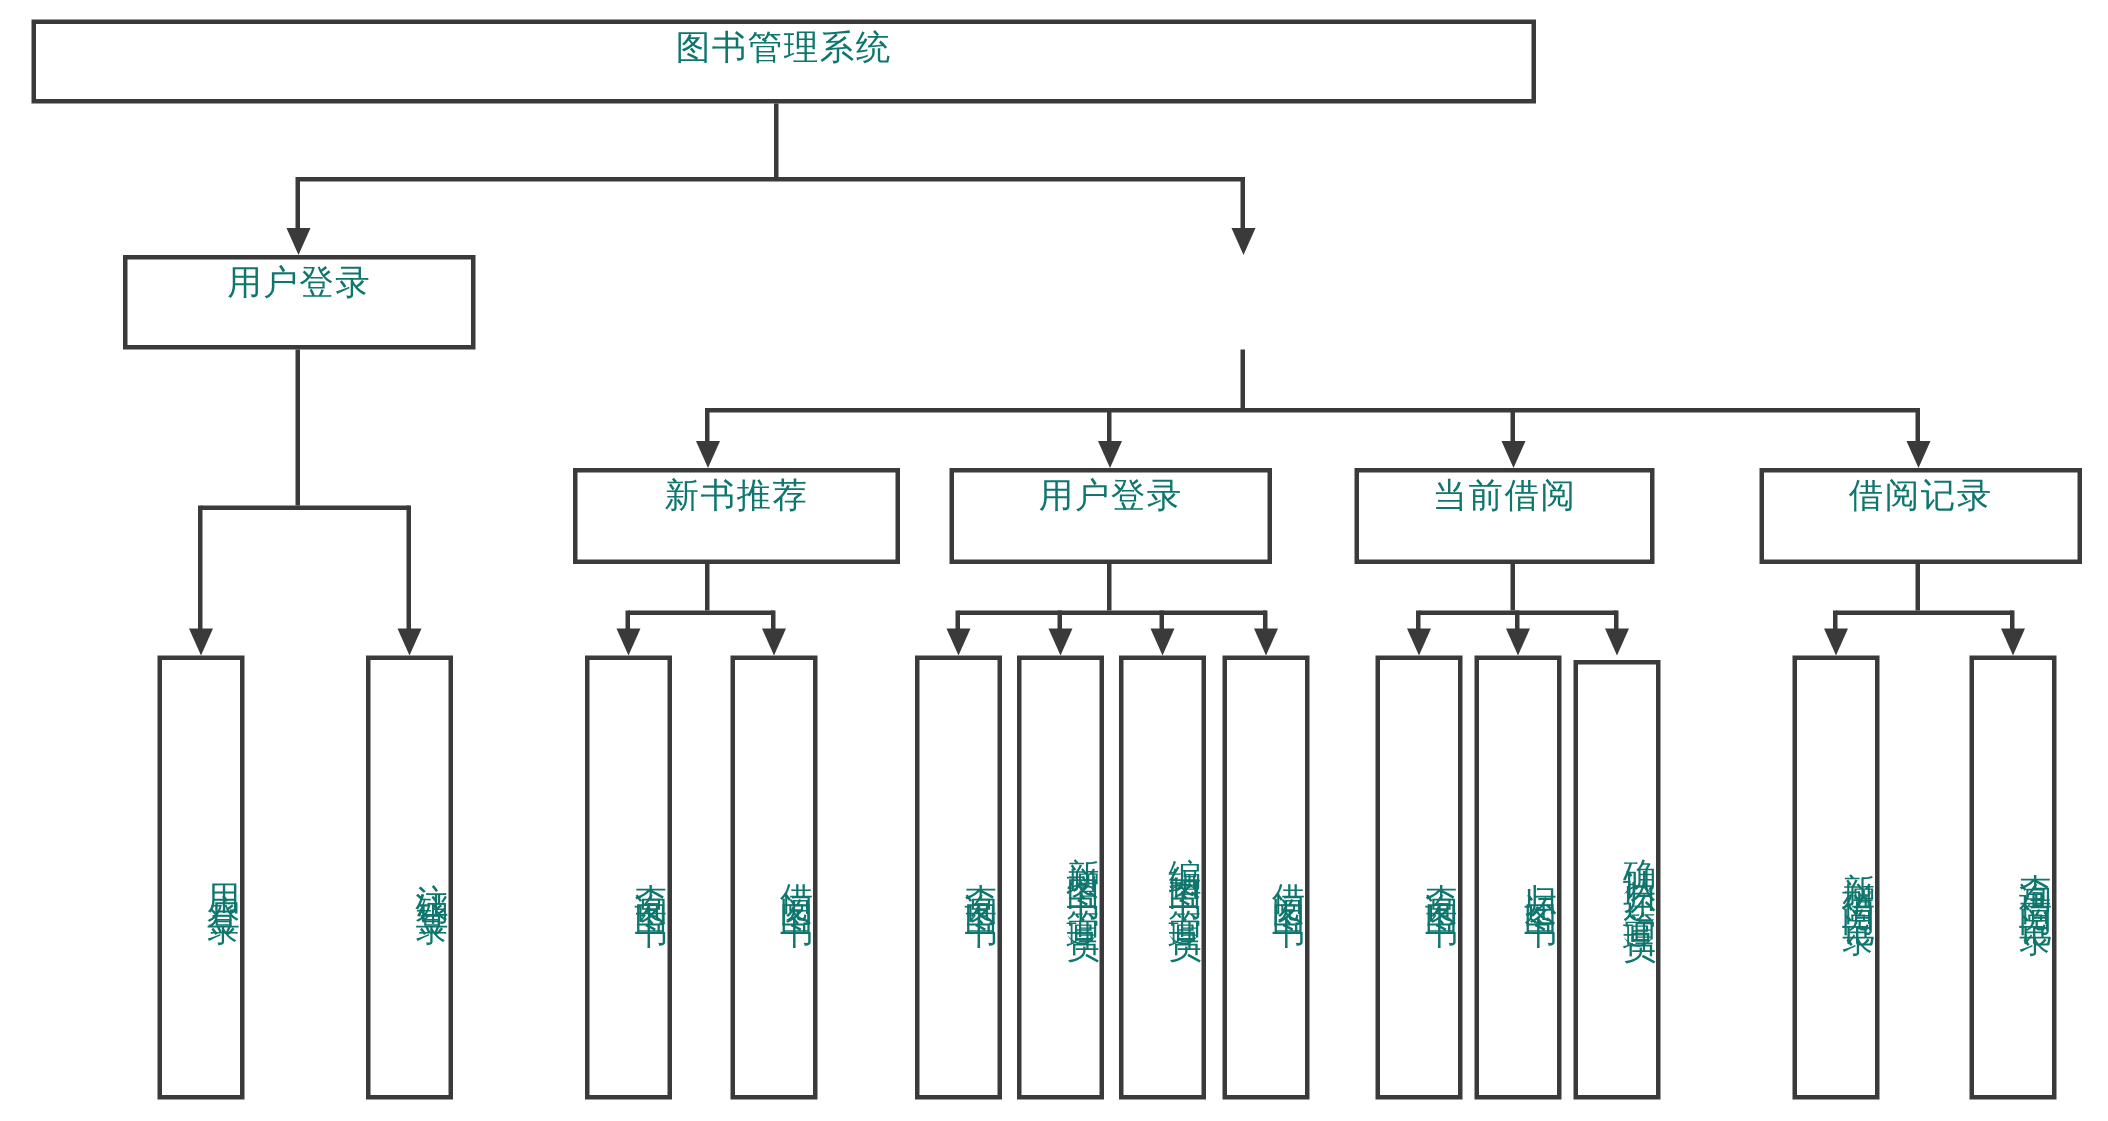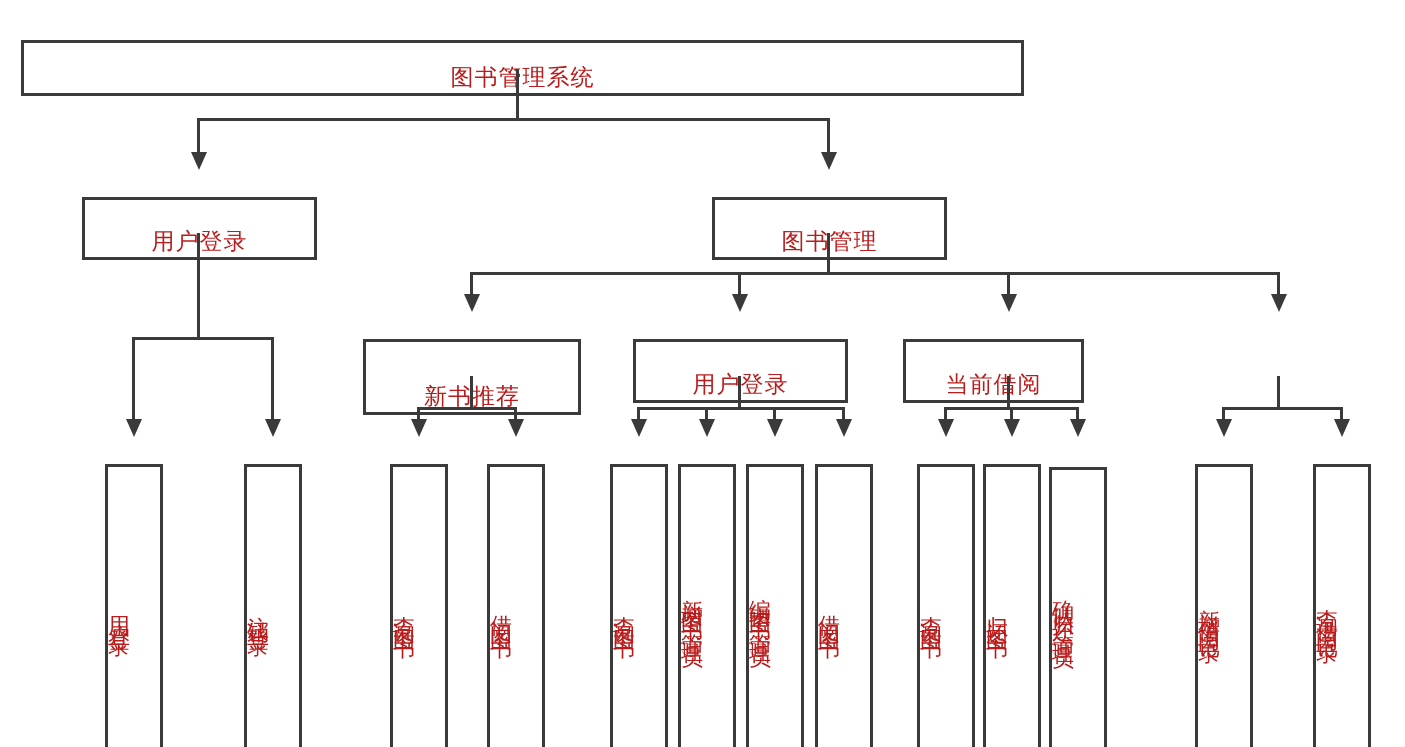--- a/index.html
+++ b/index.html
@@ -14,24 +14,23 @@
     background: #ffffff;
     overflow: hidden;
   }
   
   .box {
     position: absolute;
     box-sizing: border-box;
     border: 3px solid #3a3a3a;
     background: #ffffff;
     display: flex;
-    align-items: flex-end;
+    align-items: flex-start;
     justify-content: center;
-    color: #b91c1c;
-    margin-top: 27px;
+    color: #0f766e;
   }
   .h-box { font-size: 23px; letter-spacing: 1px; }
   .v-box {
     writing-mode: vertical-rl;
     text-orientation: mixed;
     font-size: 22px;
     letter-spacing: 7px;
     line-height: 1;
   }
   
@@ -68,50 +67,50 @@
   <div class="vline" style="left:516px; top:69px; height:49px;"></div>
   <div class="hline" style="left:198px; top:118px; width:632px;"></div>
   <div class="vline" style="left:197px; top:118px; height:38px;"></div>
   <div class="arrow-down" style="left:191px; top:152px;"></div>
   <div class="vline" style="left:827px; top:118px; height:38px;"></div>
   <div class="arrow-down" style="left:821px; top:152px;"></div>
 
   <div class="box h-box" style="left:82px; top:170px; width:235px; height:63px;">
     <span>用户登录</span>
   </div>
-  <div class="box h-box" style="left:712px; top:170px; width:235px; height:63px;">
-    <span>图书管理</span>
-  </div>
 
   <div class="vline" style="left:197px; top:233px; height:104px;"></div>
   <div class="hline" style="left:134px; top:337px; width:139px;"></div>
   <div class="vline" style="left:132px; top:337px; height:84px;"></div>
   <div class="arrow-down" style="left:126px; top:419px;"></div>
   <div class="vline" style="left:271px; top:337px; height:84px;"></div>
   <div class="arrow-down" style="left:265px; top:419px;"></div>
 
   <div class="vline" style="left:827px; top:233px; height:39px;"></div>
   <div class="hline" style="left:470px; top:272px; width:810px;"></div>
   <div class="vline" style="left:470px; top:272px; height:24px;"></div>
   <div class="arrow-down" style="left:464px; top:294px;"></div>
   <div class="vline" style="left:738px; top:272px; height:24px;"></div>
   <div class="arrow-down" style="left:732px; top:294px;"></div>
   <div class="vline" style="left:1007px; top:272px; height:24px;"></div>
   <div class="arrow-down" style="left:1001px; top:294px;"></div>
   <div class="vline" style="left:1277px; top:272px; height:24px;"></div>
   <div class="arrow-down" style="left:1271px; top:294px;"></div>
 
-  <div class="box h-box" style="left:363px; top:312px; width:218px; height:76px;">
+  <div class="box h-box" style="left:382px; top:312px; width:218px; height:64px;">
     <span>新书推荐</span>
   </div>
   <div class="box h-box" style="left:633px; top:312px; width:215px; height:64px;">
     <span>用户登录</span>
   </div>
-  <div class="box h-box" style="left:903px; top:312px; width:181px; height:64px;">
+  <div class="box h-box" style="left:903px; top:312px; width:200px; height:64px;">
     <span>当前借阅</span>
+  </div>
+  <div class="box h-box" style="left:1173px; top:312px; width:215px; height:64px;">
+    <span>借阅记录</span>
   </div>
 
   <div class="vline" style="left:470px; top:376px; height:31px;"></div>
   <div class="hline" style="left:419px; top:407px; width:97px;"></div>
   <div class="vline" style="left:417px; top:407px; height:14px;"></div>
   <div class="arrow-down" style="left:411px; top:419px;"></div>
   <div class="vline" style="left:514px; top:407px; height:14px;"></div>
   <div class="arrow-down" style="left:508px; top:419px;"></div>
 
   <div class="vline" style="left:738px; top:376px; height:31px;"></div>

